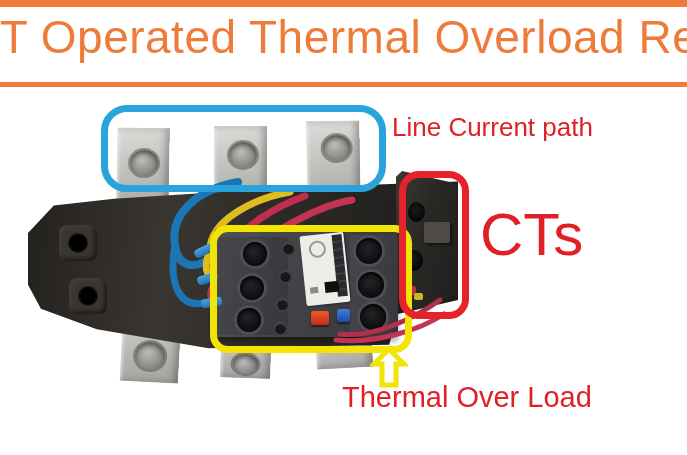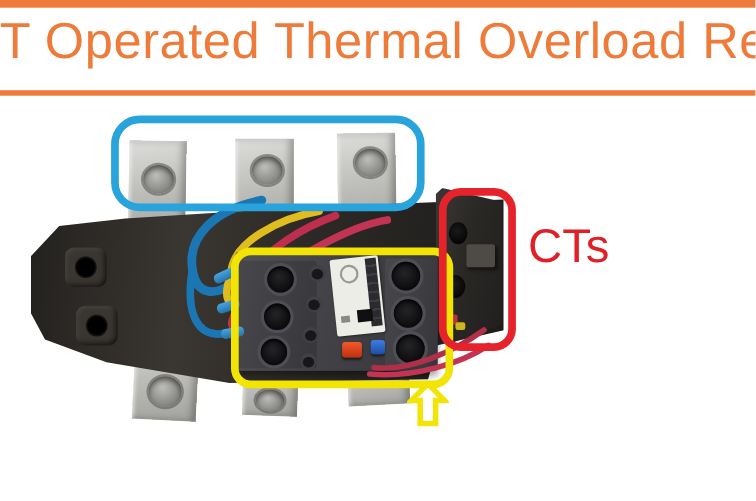--- a/index.html
+++ b/index.html
@@ -67,21 +67,21 @@
 
   
   .hl-box{border-style:solid;border-width:7px;background:transparent;z-index:20;}
   .box-blue{left:101px;top:105px;width:271px;height:73px;border-color:var(--box-blue,#28a3dc);border-radius:26px;}
   .box-yellow{left:210px;top:225px;width:188px;height:114px;border-color:var(--box-yellow,#f2e404);border-radius:18px;}
   .box-red{left:399px;top:171px;width:56px;height:134px;border-color:var(--box-red,#e6222b);border-radius:20px;}
   .arrow-up{left:370px;top:346px;z-index:21;}
 
   .red-label{color:var(--label-red,#e02027);z-index:22;white-space:nowrap;}
   .lbl-line-current{left:392px;top:112px;font-size:26px;}
-  .lbl-cts{left:480px;top:200px;font-size:43px;}
+  .lbl-cts{left:480px;top:200px;font-size:60px;}
   .lbl-tor{left:342px;top:380px;font-size:29px;line-height:34px;white-space:normal;width:280px;}
 </style>
 </head>
 <body>
 
 <div class="stage">
 
   <div class="abs top-bar"></div>
   <div class="abs page-title">CT Operated Thermal Overload Relay</div>
   <div class="abs title-underline"></div>
@@ -160,17 +160,19 @@
   </svg>
 
   <div class="abs hl-box box-blue"></div>
   <div class="abs hl-box box-yellow"></div>
   <div class="abs hl-box box-red"></div>
 
   <svg class="abs arrow-up" width="38" height="42" viewBox="0 0 38 42">
     <polygon points="19,3 34,18 26,18 26,39 12,39 12,18 4,18" fill="#ffffff" stroke="#f2e404" stroke-width="5" stroke-linejoin="miter"></polygon>
   </svg>
 
+  <div class="abs red-label lbl-line-current">Line Current path</div>
   <div class="abs red-label lbl-cts">CTs</div>
   <div class="abs red-label lbl-tor">
+    <div>Thermal Over Load</div>
   </div>
 
 </div>
 
 </body></html>

